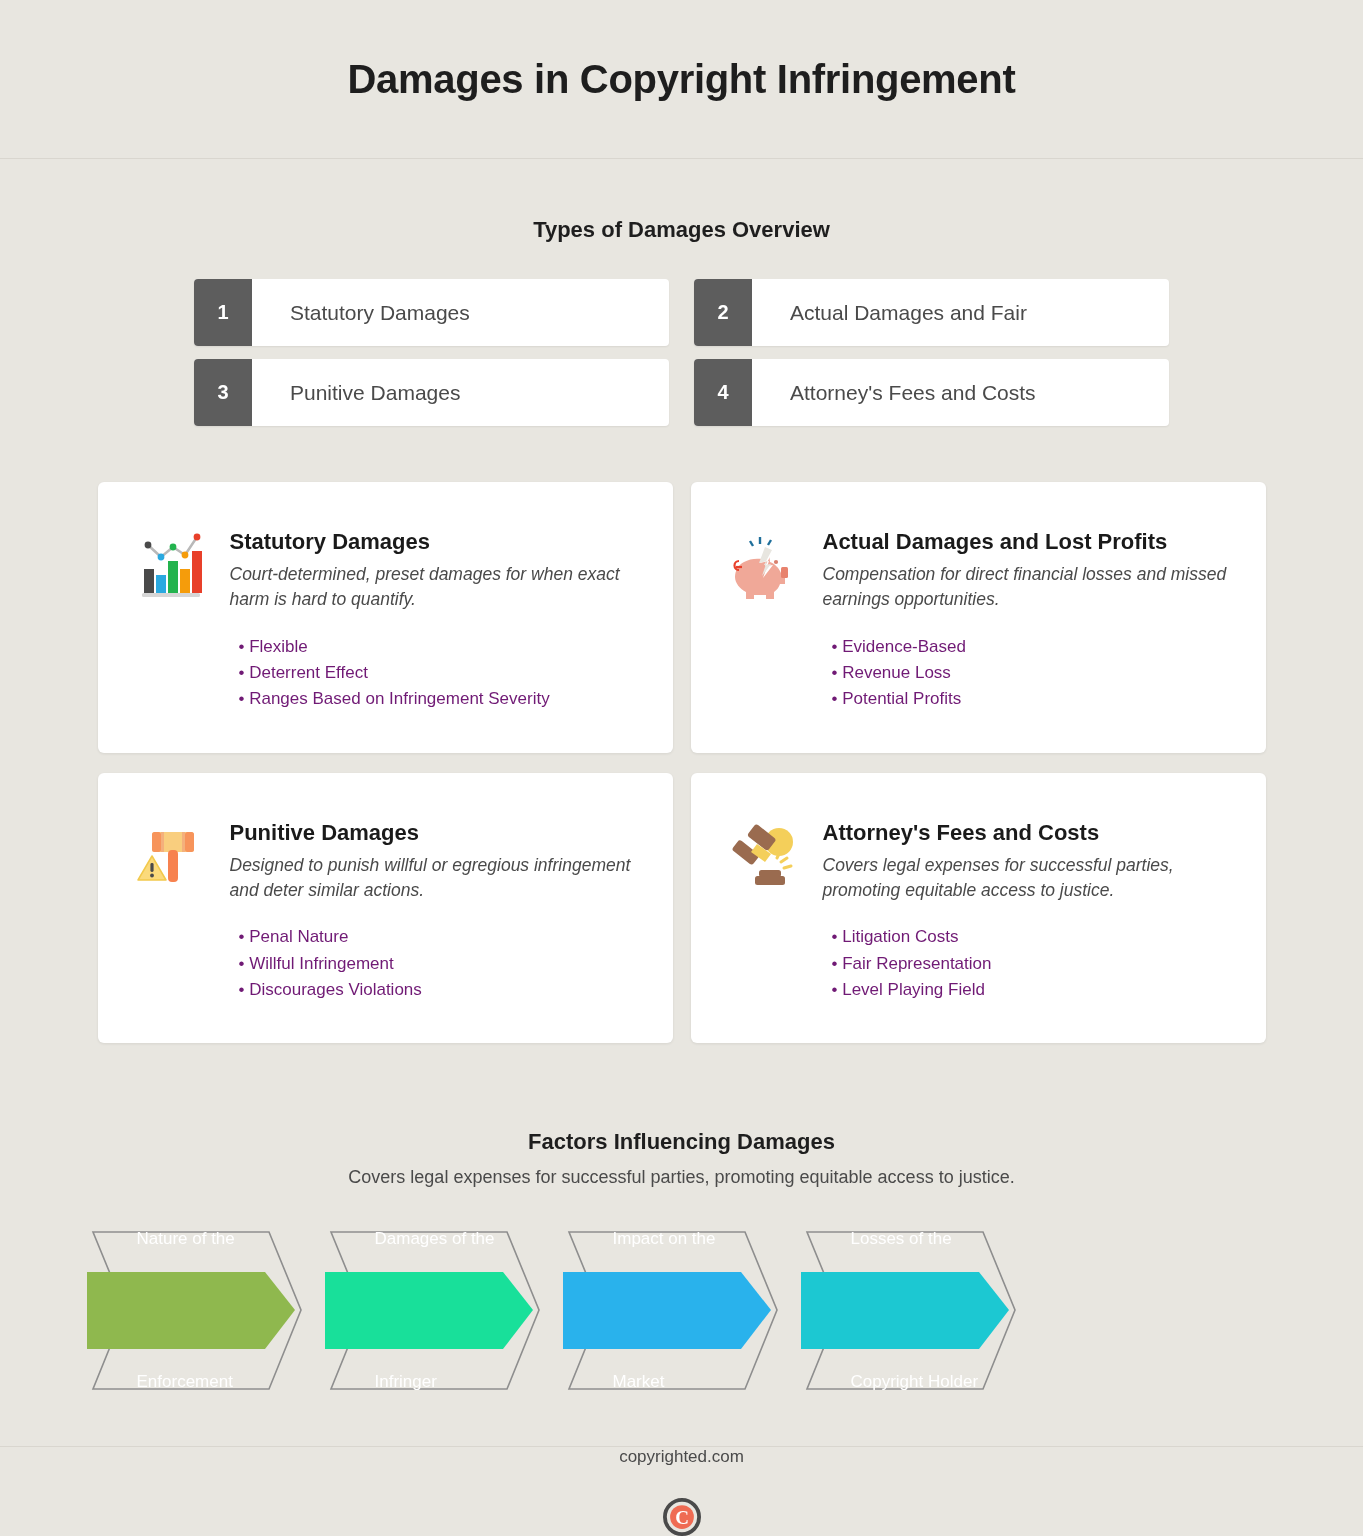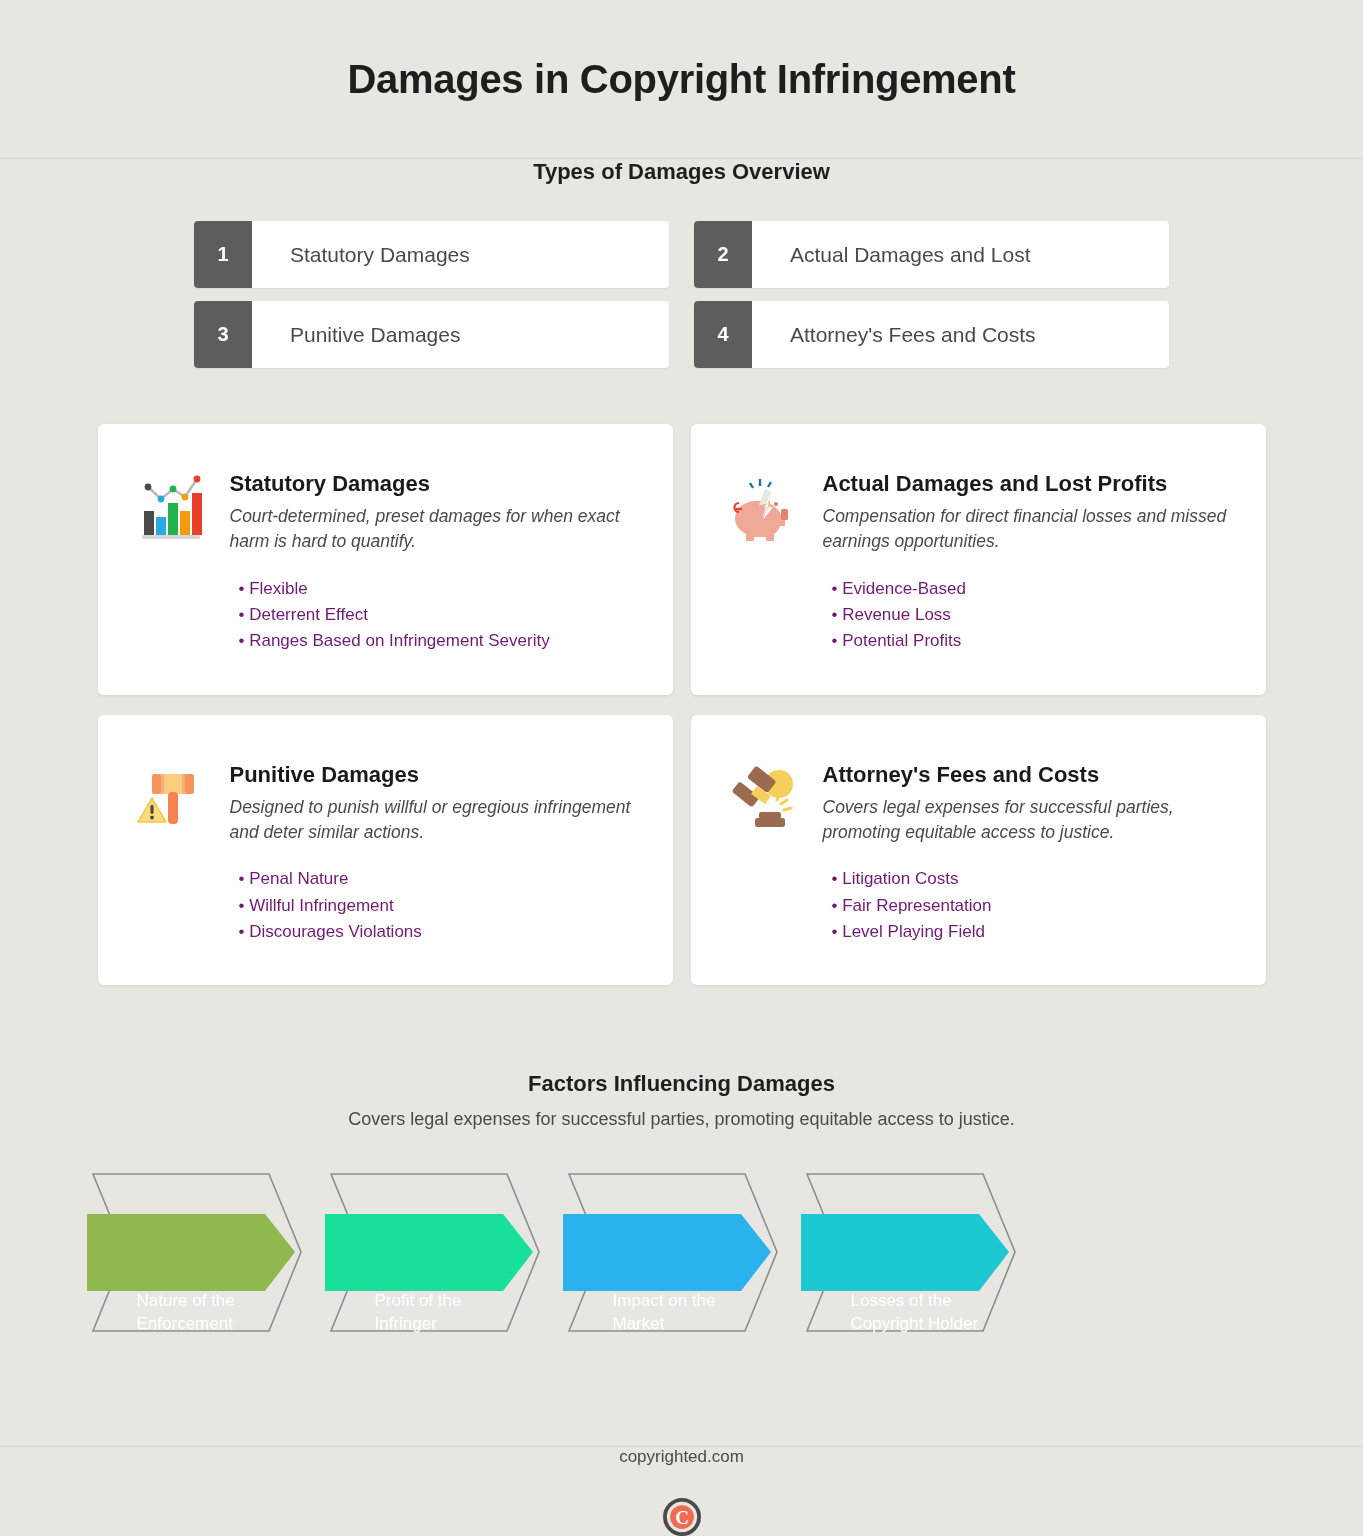--- a/index.html
+++ b/index.html
@@ -24,21 +24,21 @@
 
   
   .section-title {
     text-align:center; font-size:22px; font-weight:bold; color:#1e1e1e;
   }
   .section-sub {
     text-align:center; font-size:18px; color:#4a4a4a; margin-top:12px;
   }
 
   
-  .overview { }
+  .overview { margin-top:58px; }
   .chips {
     width:975px; margin:36px auto 0;
     display:grid; grid-template-columns:1fr 1fr;
     column-gap:25px; row-gap:13px;
   }
   .chip {
     display:flex; align-items:stretch; height:67px;
     background:#ffffff; border-radius:4px;
     box-shadow:0 1px 2px rgba(0,0,0,0.07);
   }
@@ -87,21 +87,21 @@
     position:relative; width:1190px; height:165px;
     margin:40px auto 0; display:flex; gap:0;
   }
   .chev {
     position:relative; width:238px; height:165px;
   }
   .chev svg { position:absolute; left:0; top:0; }
   .chev-text {
     position:absolute; left:50px; top:0; height:165px;
     width:150px;
-    display:flex; flex-direction:column; justify-content:flex-end;
+    display:flex; flex-direction:column; justify-content:space-between;
     color:#fff; font-size:17px; line-height:1.35;
   }
 
   
   .footer {
     position:absolute; left:0; bottom:0; width:1363px; height:90px;
     border-top:1px solid #d9d6cf;
     display:flex; align-items:center; justify-content:space-between;
     padding:0 62px;
     flex-direction:column;
@@ -120,21 +120,21 @@
 
   <div class="overview">
     <div class="section-title">Types of Damages Overview</div>
     <div class="chips" id="chips">
         <div class="chip">
           <div class="chip-num">1</div>
           <div class="chip-label">Statutory Damages</div>
         </div>
         <div class="chip">
           <div class="chip-num">2</div>
-          <div class="chip-label">Actual Damages and Lost</div>
+          <div class="chip-label">Actual Damages and Fair</div>
         </div>
         <div class="chip">
           <div class="chip-num">3</div>
           <div class="chip-label">Punitive Damages</div>
         </div>
         <div class="chip">
           <div class="chip-num">4</div>
           <div class="chip-label">Attorney's Fees and Costs</div>
         </div>
       </div>
@@ -256,21 +256,21 @@
             <span>Nature of the</span>
             <span>Enforcement</span>
           </div>
         </div>
         <div class="chev">
           <svg width="238" height="165" viewBox="0 0 238 165">
             <path d="M6 4 H182 L214 82 L182 161 H6 L38 82 Z" fill="none" stroke="#8e8e8e" stroke-width="1.6" stroke-linejoin="miter"></path>
             <path d="M0 44 H178 L208 82 L178 121 H0 Z" fill="#18e09a"></path>
           </svg>
           <div class="chev-text">
-            <span>Profit of the</span>
+            <span>Damages of the</span>
             <span>Infringer</span>
           </div>
         </div>
         <div class="chev">
           <svg width="238" height="165" viewBox="0 0 238 165">
             <path d="M6 4 H182 L214 82 L182 161 H6 L38 82 Z" fill="none" stroke="#8e8e8e" stroke-width="1.6" stroke-linejoin="miter"></path>
             <path d="M0 44 H178 L208 82 L178 121 H0 Z" fill="#29b2ec"></path>
           </svg>
           <div class="chev-text">
             <span>Impact on the</span>

